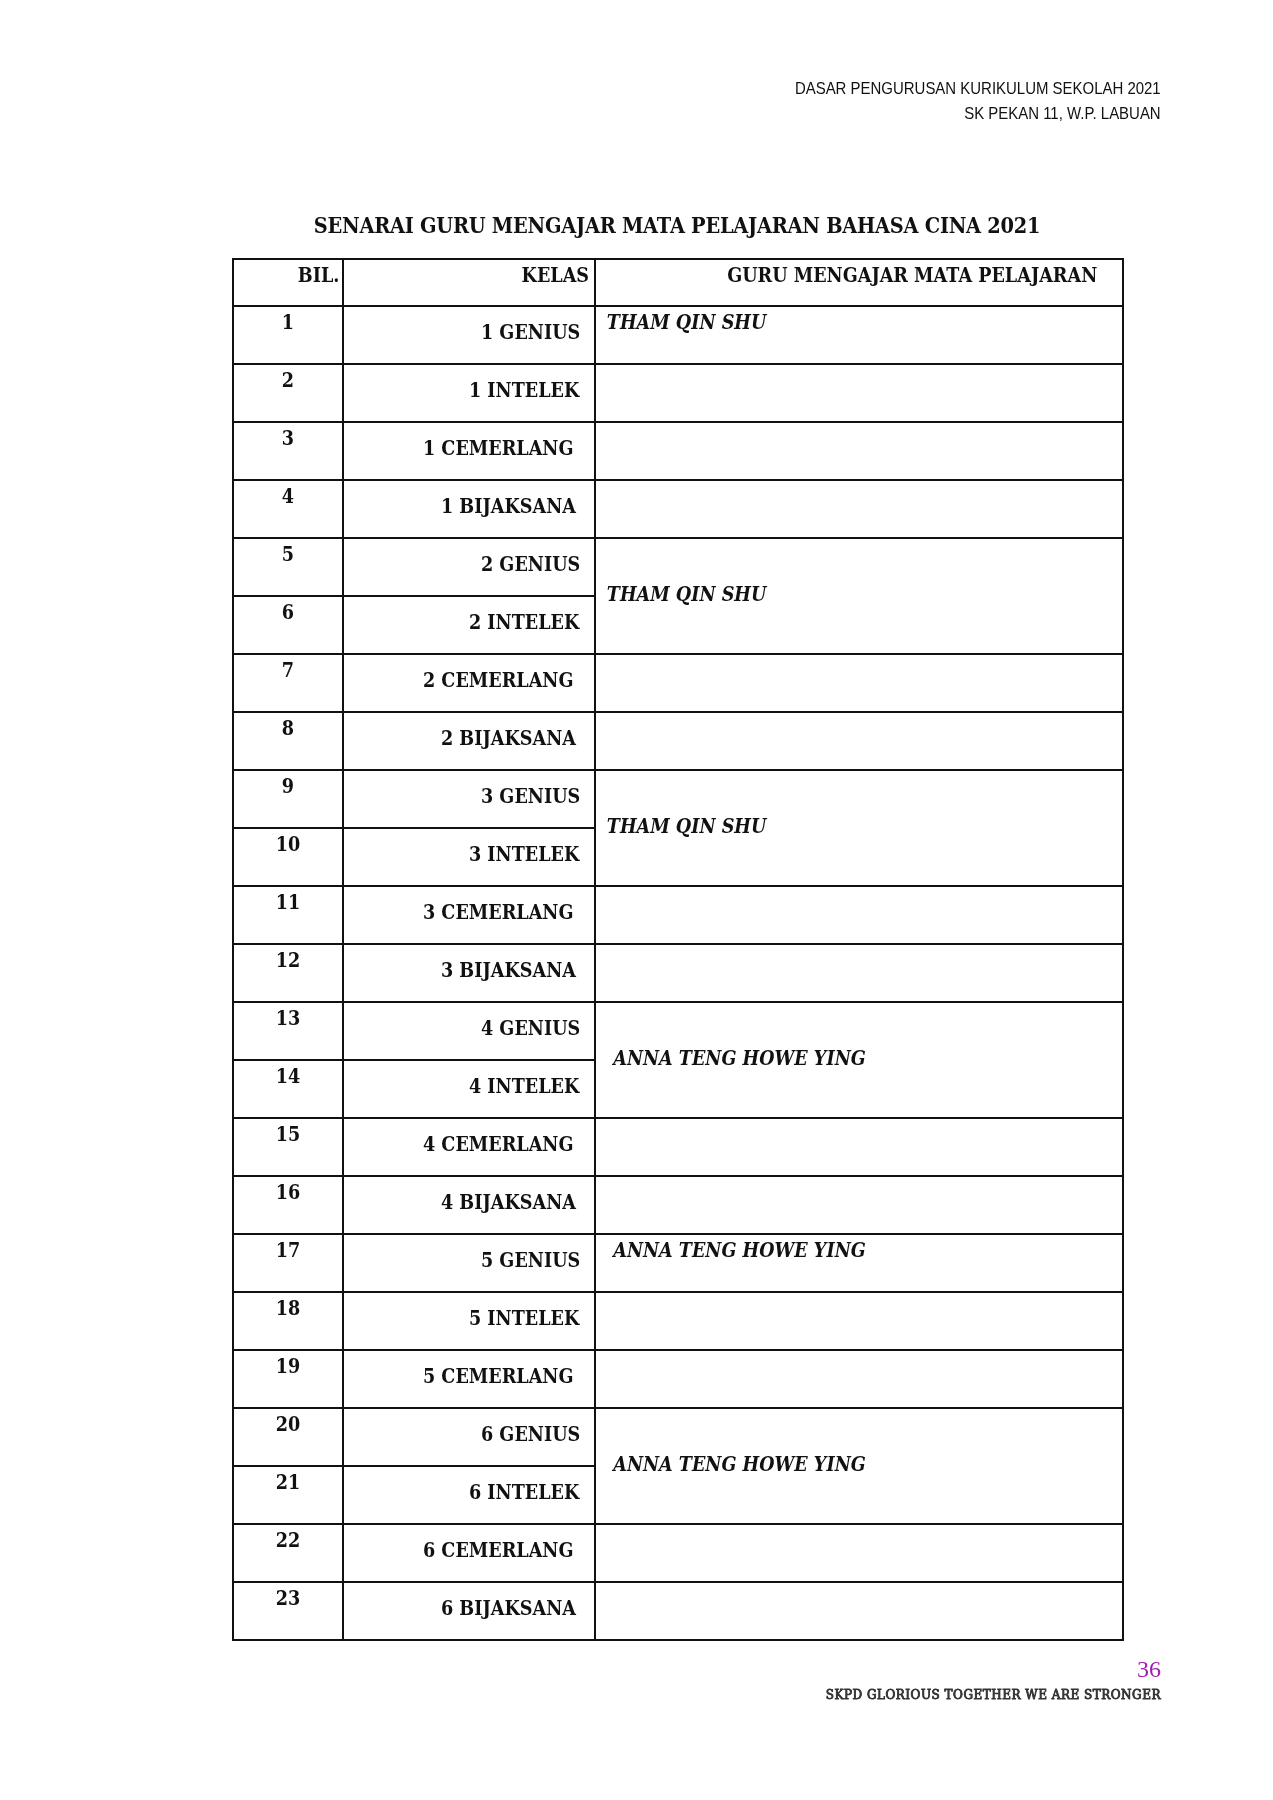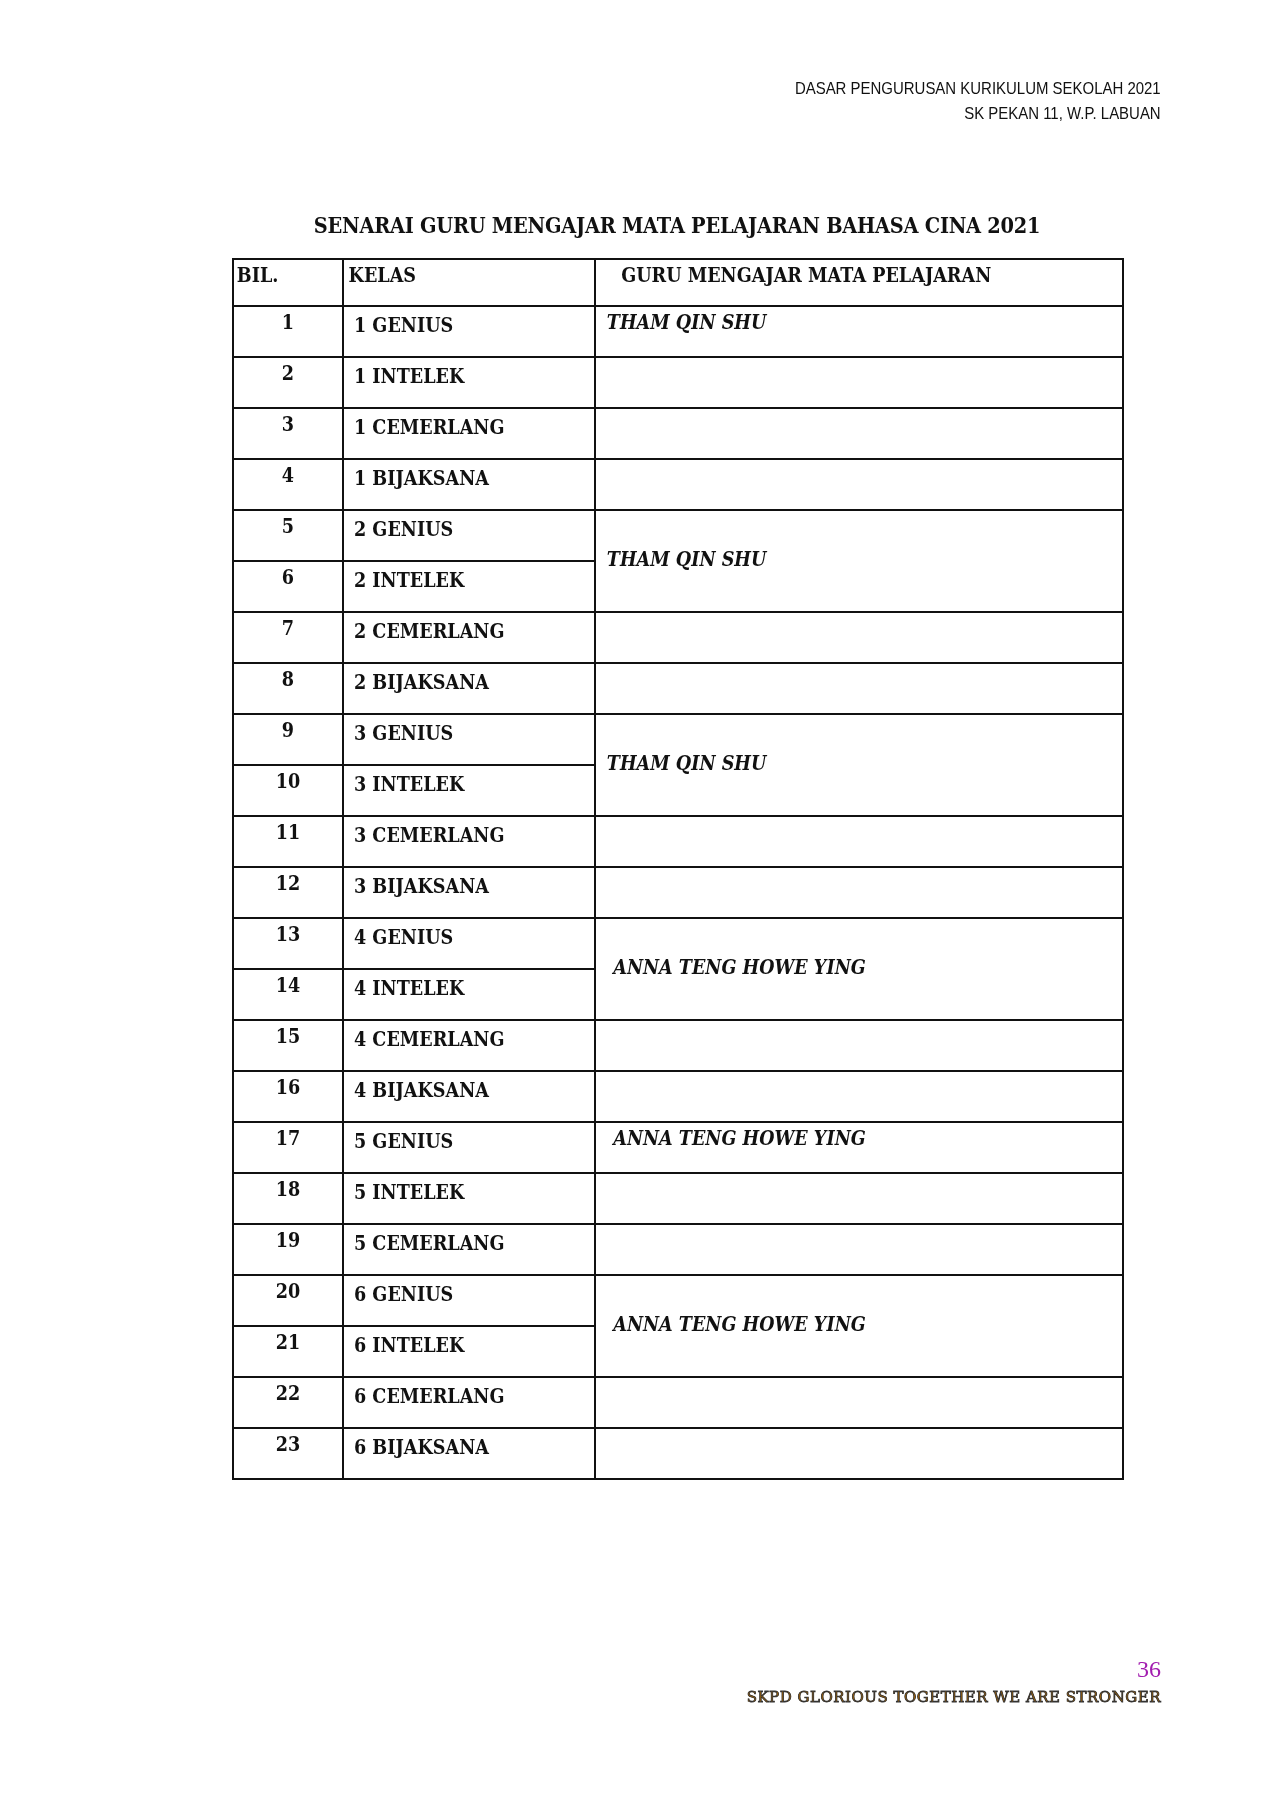--- a/index.html
+++ b/index.html
@@ -8,31 +8,31 @@
          font-family: "Liberation Sans", sans-serif; font-size: 17px; line-height: 25px; color: #111;
          transform: scaleX(0.88); transform-origin: right top; }
   .title { position: absolute; left: 232px; width: 890px; top: 212px; text-align: center;
            font-family: "DejaVu Serif", serif; font-weight: bold; font-size: 22px; color: #111;
            letter-spacing: -0.3px; transform: scaleX(0.88); transform-origin: center top; }
   table.list { position: absolute; left: 232px; top: 258px; width: 890px;
                border-collapse: collapse; table-layout: fixed;
                font-family: "DejaVu Serif", serif; font-weight: bold; color: #111; }
   table.list th, table.list td { border: 2px solid #111; padding: 0; height: 43px;
                                  font-size: 20px; vertical-align: top; }
-  table.list th { height: 42px; text-align: left; vertical-align: top; padding-top: 3px; }
+  table.list th { height: 42px; text-align: right; vertical-align: top; padding-top: 3px; }
   table.list td.bil { text-align: center; padding-top: 3px; }
-  table.list td.kelas { text-align: left; padding-left: 10px; padding-top: 6px; }
+  table.list td.kelas { text-align: right; padding-left: 10px; padding-top: 13px; }
   table.list td.guru { text-align: left; padding-top: 3px; font-style: italic; }
   table.list td.guru.span2 { vertical-align: middle; padding-top: 0; padding-bottom: 4px; }
   .sq { display: inline-block; transform: scaleX(0.88); transform-origin: center; white-space: nowrap; }
   .sql { display: inline-block; transform: scaleX(0.88); transform-origin: left center; white-space: nowrap; }
   .pageno { position: absolute; right: 112px; top: 1656px; font-family: "Liberation Serif", serif;
             font-size: 24px; color: #a21caf; }
   .motto { position: absolute; right: 112px; top: 1688px; font-family: "DejaVu Serif", serif;
-           font-size: 15px; color: #a16207; letter-spacing: 0.5px;
+           font-size: 12px; color: #404040; letter-spacing: 0.5px;
            -webkit-text-stroke: 0.8px #333; text-shadow: 0 0 0 #555; }
 </style>
 </head>
 <body>
 
 <div class="hdr">
   <div>DASAR PENGURUSAN KURIKULUM SEKOLAH 2021</div>
   <div>SK PEKAN 11, W.P. LABUAN</div>
 </div>
 

